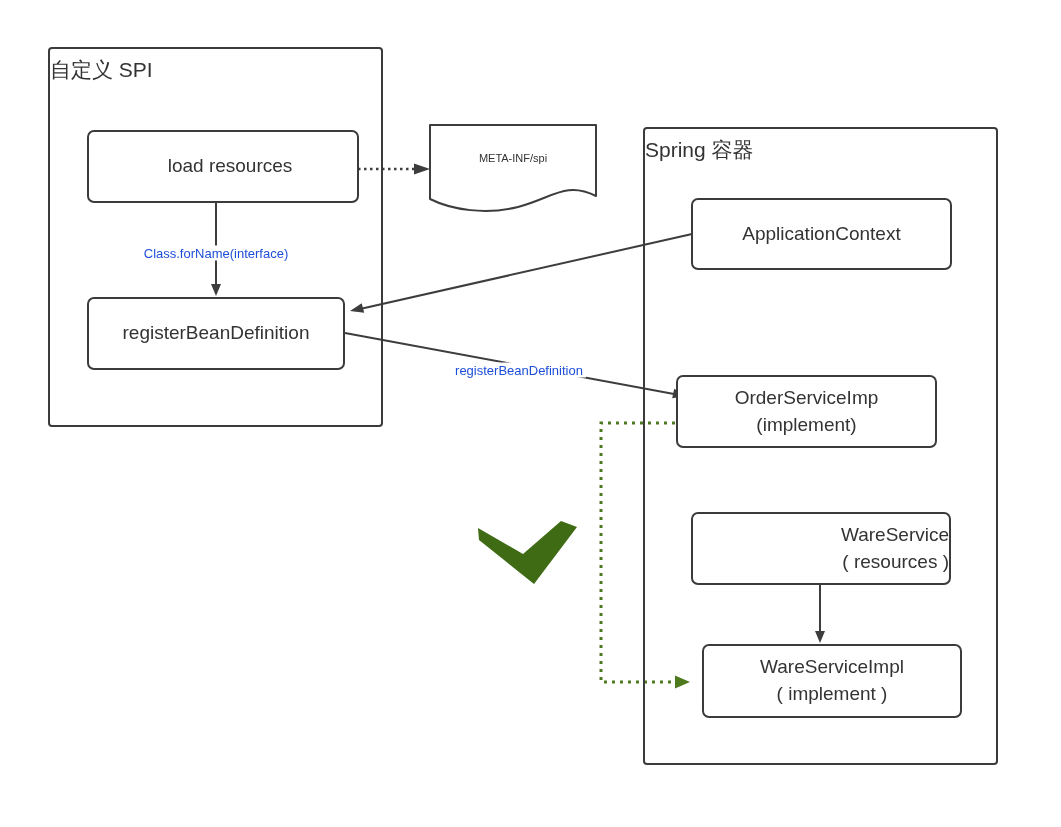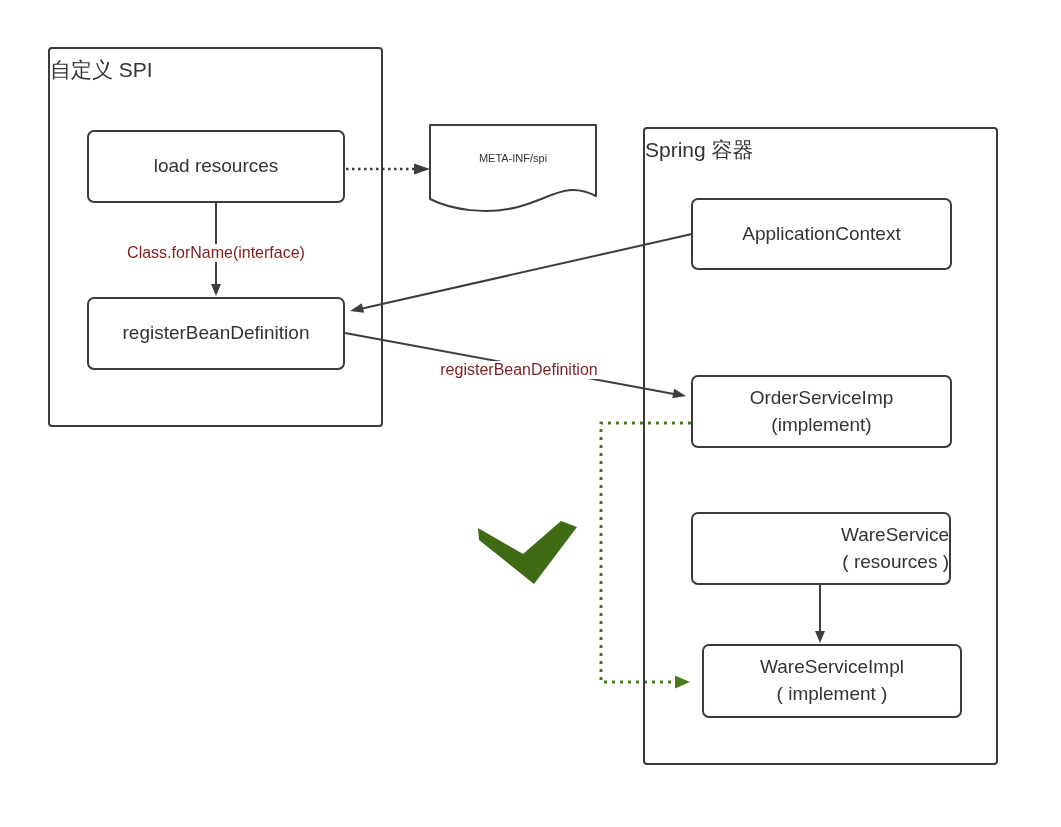--- a/index.html
+++ b/index.html
@@ -49,44 +49,44 @@
     justify-content: center;
     font-size: 19px;
     line-height: 1.4;
     color: #333333;
     z-index: 3;
     text-align: center;
   }
   .edge-label {
     position: absolute;
     transform: translate(-50%, -50%);
-    font-size: 16px;
-    color: #7f1d1d;
+    font-size: 13px;
+    color: #1d4ed8;
     background: #ffffff;
     padding: 0 3px;
     white-space: nowrap;
     z-index: 4;
   }
   .doc-label {
     position: absolute;
     left: 430px; top: 152px;
     width: 166px;
     text-align: center;
     font-size: 11px;
     color: #333333;
     z-index: 2;
   }
 
   
   #custom-spi   { left: 48px;  top: 47px;  width: 331px; height: 376px; }
   #spring       { left: 643px; top: 127px; width: 351px; height: 634px; }
-  #load-res     { left: 87px;  top: 130px; width: 254px; height: 69px; }
+  #load-res     { left: 87px;  top: 130px; width: 254px; height: 69px; padding-left: 14px; }
   #reg-bean     { left: 87px;  top: 297px; width: 254px; height: 69px; }
   #app-ctx      { left: 691px; top: 198px; width: 257px; height: 68px; }
-  #order-svc    { left: 691px; top: 375px; width: 257px; height: 69px; }
+  #order-svc    { left: 676px; top: 375px; width: 257px; height: 69px; }
   #ware-svc     { left: 691px; top: 512px; width: 256px; height: 69px; align-items: flex-end; }
   #ware-impl    { left: 702px; top: 644px; width: 256px; height: 70px; }
   #lbl-forname  { left: 216px; top: 253px; }
   #lbl-aca      { left: 517px; top: 277px; background: transparent; }
   #lbl-rbd      { left: 519px; top: 370px; }
 </style>
 </head>
 <body>
 
 <div class="canvas">

